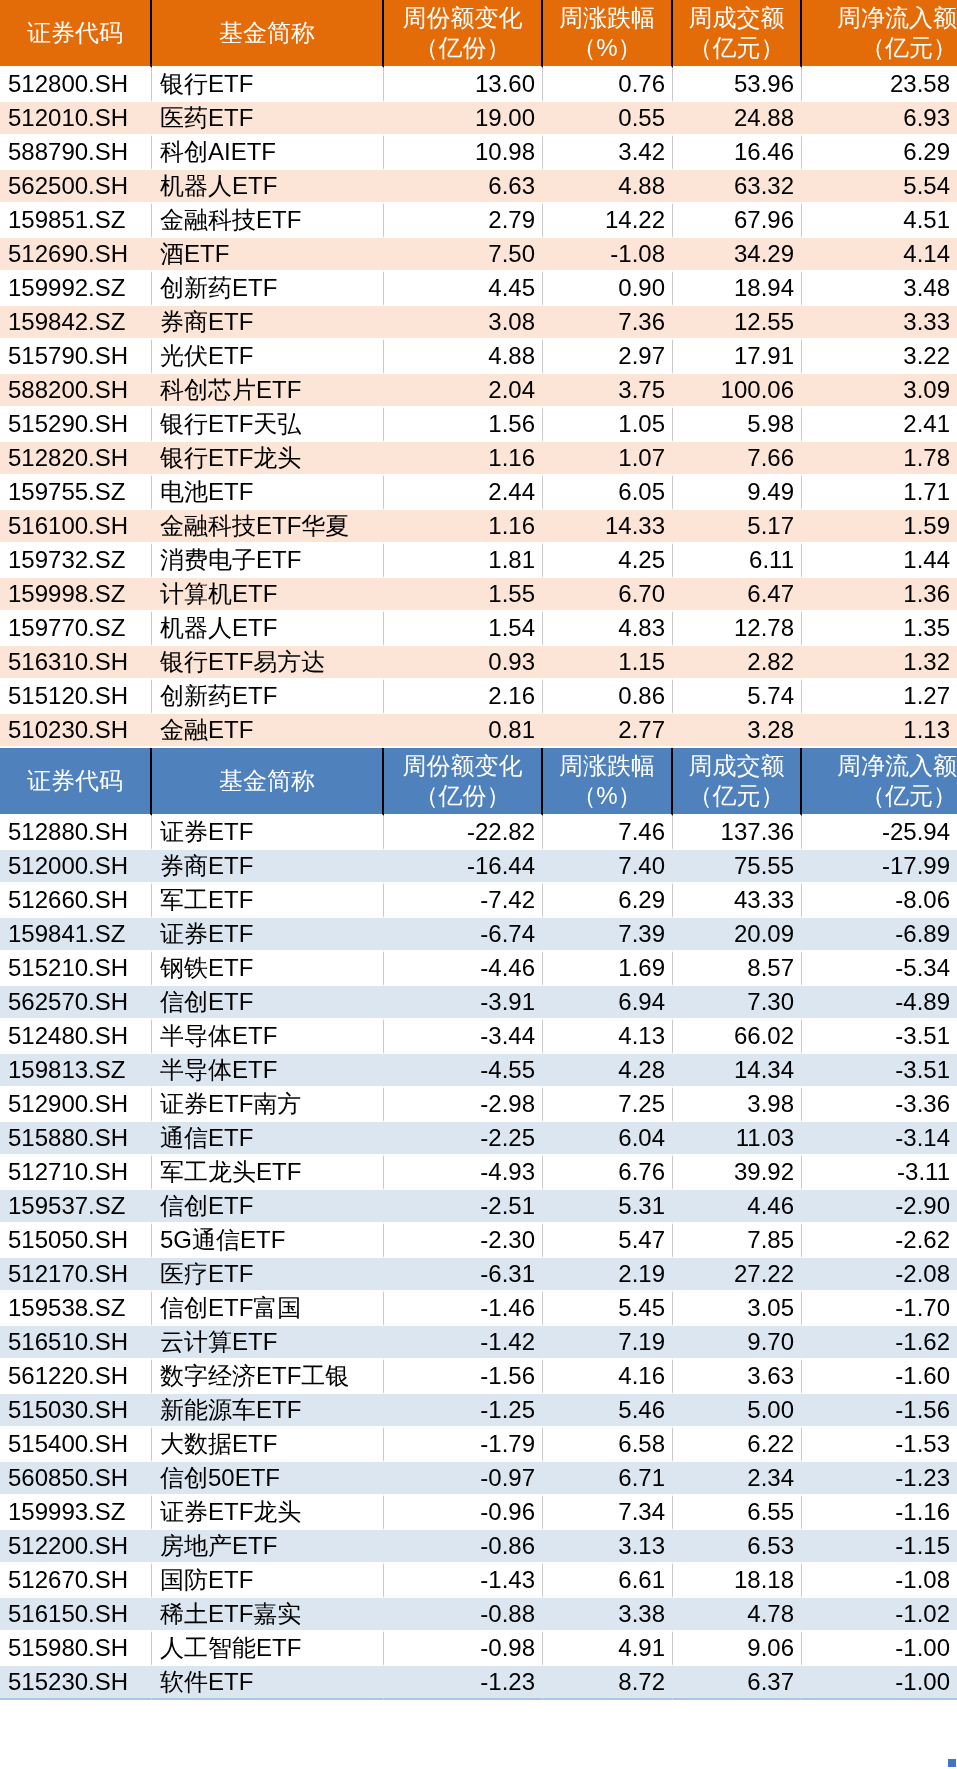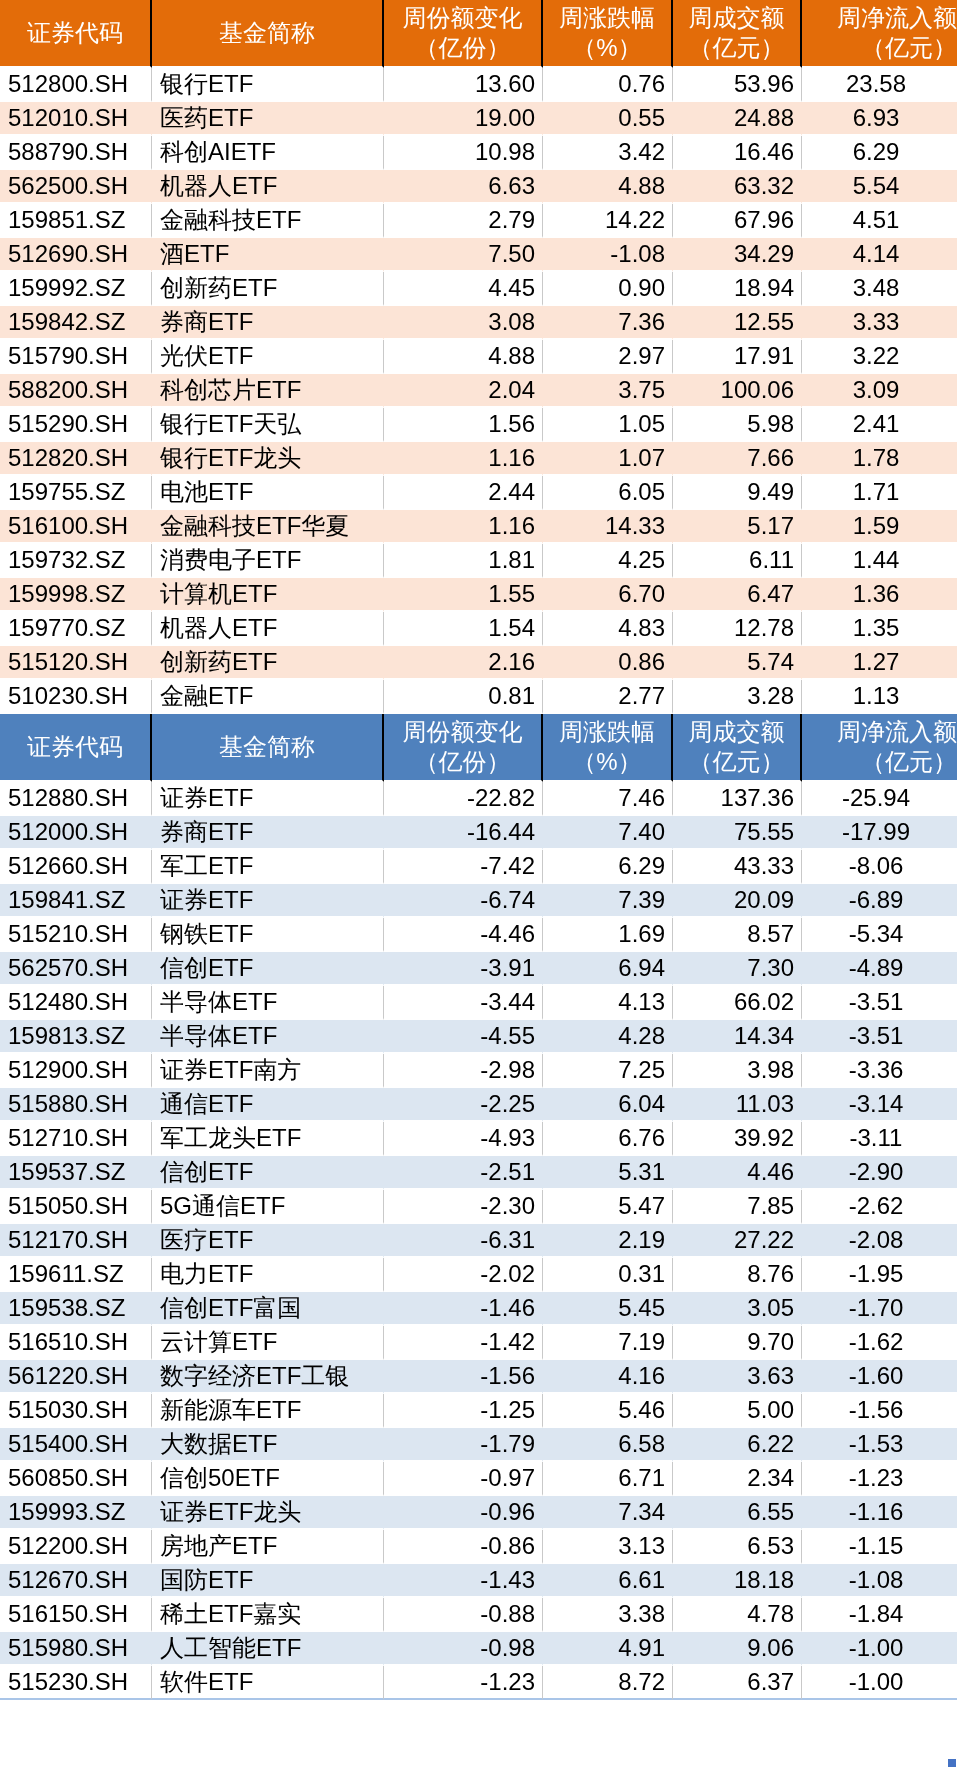--- a/index.html
+++ b/index.html
@@ -55,21 +55,21 @@
     height:34px;
     font-size:24px;
     line-height:32px;
     vertical-align:middle;
     white-space:nowrap;
     overflow:hidden;
     background:#fff;
     border-bottom:2px solid var(--row-divider);
     border-right:1px solid var(--grid-line);
   }
-  tbody td:last-child{border-right:none;text-align:center;}
+  tbody td:last-child{border-right:none;}
   td.code{padding-left:8px;}
   td.name{padding-left:8px;}
   td.num{text-align:right;padding-right:7px;}
   .orange tbody tr:nth-child(even) td{
     background:var(--orange-zebra-bg);
     border-right-color:var(--orange-zebra-bg);
   }
   .blue tbody tr:nth-child(even) td{
     background:var(--blue-zebra-bg);
     border-right-color:var(--blue-zebra-bg);
@@ -244,20 +244,28 @@
         </tr>
         <tr>
           <td class="code">159770.SZ</td>
           <td class="name">机器人ETF</td>
           <td class="num">1.54</td>
           <td class="num">4.83</td>
           <td class="num">12.78</td>
           <td class="num">1.35</td>
         </tr>
         <tr>
+          <td class="code">516310.SH</td>
+          <td class="name">银行ETF易方达</td>
+          <td class="num">0.93</td>
+          <td class="num">1.15</td>
+          <td class="num">2.82</td>
+          <td class="num">1.32</td>
+        </tr>
+        <tr>
           <td class="code">515120.SH</td>
           <td class="name">创新药ETF</td>
           <td class="num">2.16</td>
           <td class="num">0.86</td>
           <td class="num">5.74</td>
           <td class="num">1.27</td>
         </tr>
         <tr>
           <td class="code">510230.SH</td>
           <td class="name">金融ETF</td>
@@ -399,28 +407,20 @@
         </tr>
         <tr>
           <td class="code">512170.SH</td>
           <td class="name">医疗ETF</td>
           <td class="num">-6.31</td>
           <td class="num">2.19</td>
           <td class="num">27.22</td>
           <td class="num">-2.08</td>
         </tr>
         <tr>
-          <td class="code">159611.SZ</td>
-          <td class="name">电力ETF</td>
-          <td class="num">-2.02</td>
-          <td class="num">0.31</td>
-          <td class="num">8.76</td>
-          <td class="num">-1.95</td>
-        </tr>
-        <tr>
           <td class="code">159538.SZ</td>
           <td class="name">信创ETF富国</td>
           <td class="num">-1.46</td>
           <td class="num">5.45</td>
           <td class="num">3.05</td>
           <td class="num">-1.70</td>
         </tr>
         <tr>
           <td class="code">516510.SH</td>
           <td class="name">云计算ETF</td>
@@ -484,21 +484,21 @@
           <td class="num">6.61</td>
           <td class="num">18.18</td>
           <td class="num">-1.08</td>
         </tr>
         <tr>
           <td class="code">516150.SH</td>
           <td class="name">稀土ETF嘉实</td>
           <td class="num">-0.88</td>
           <td class="num">3.38</td>
           <td class="num">4.78</td>
-          <td class="num">-1.84</td>
+          <td class="num">-1.02</td>
         </tr>
         <tr>
           <td class="code">515980.SH</td>
           <td class="name">人工智能ETF</td>
           <td class="num">-0.98</td>
           <td class="num">4.91</td>
           <td class="num">9.06</td>
           <td class="num">-1.00</td>
         </tr>
         <tr>

